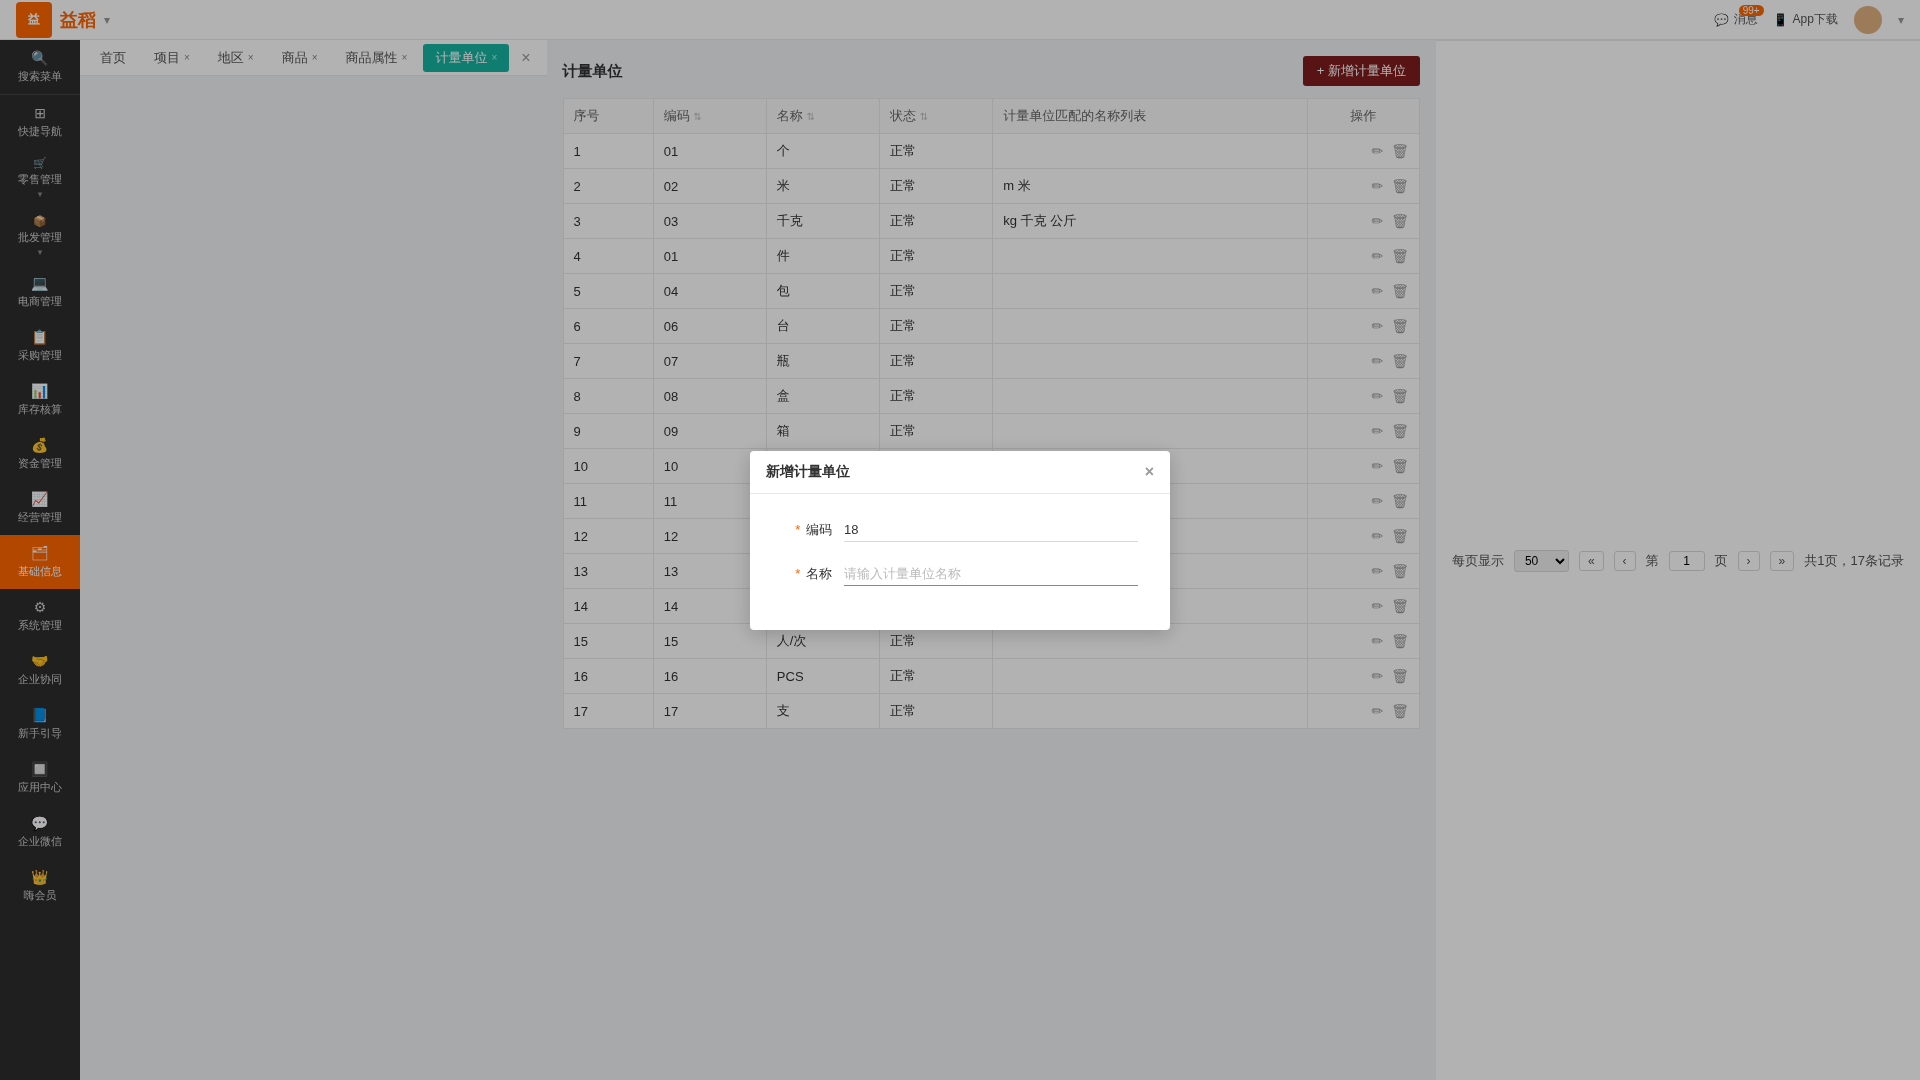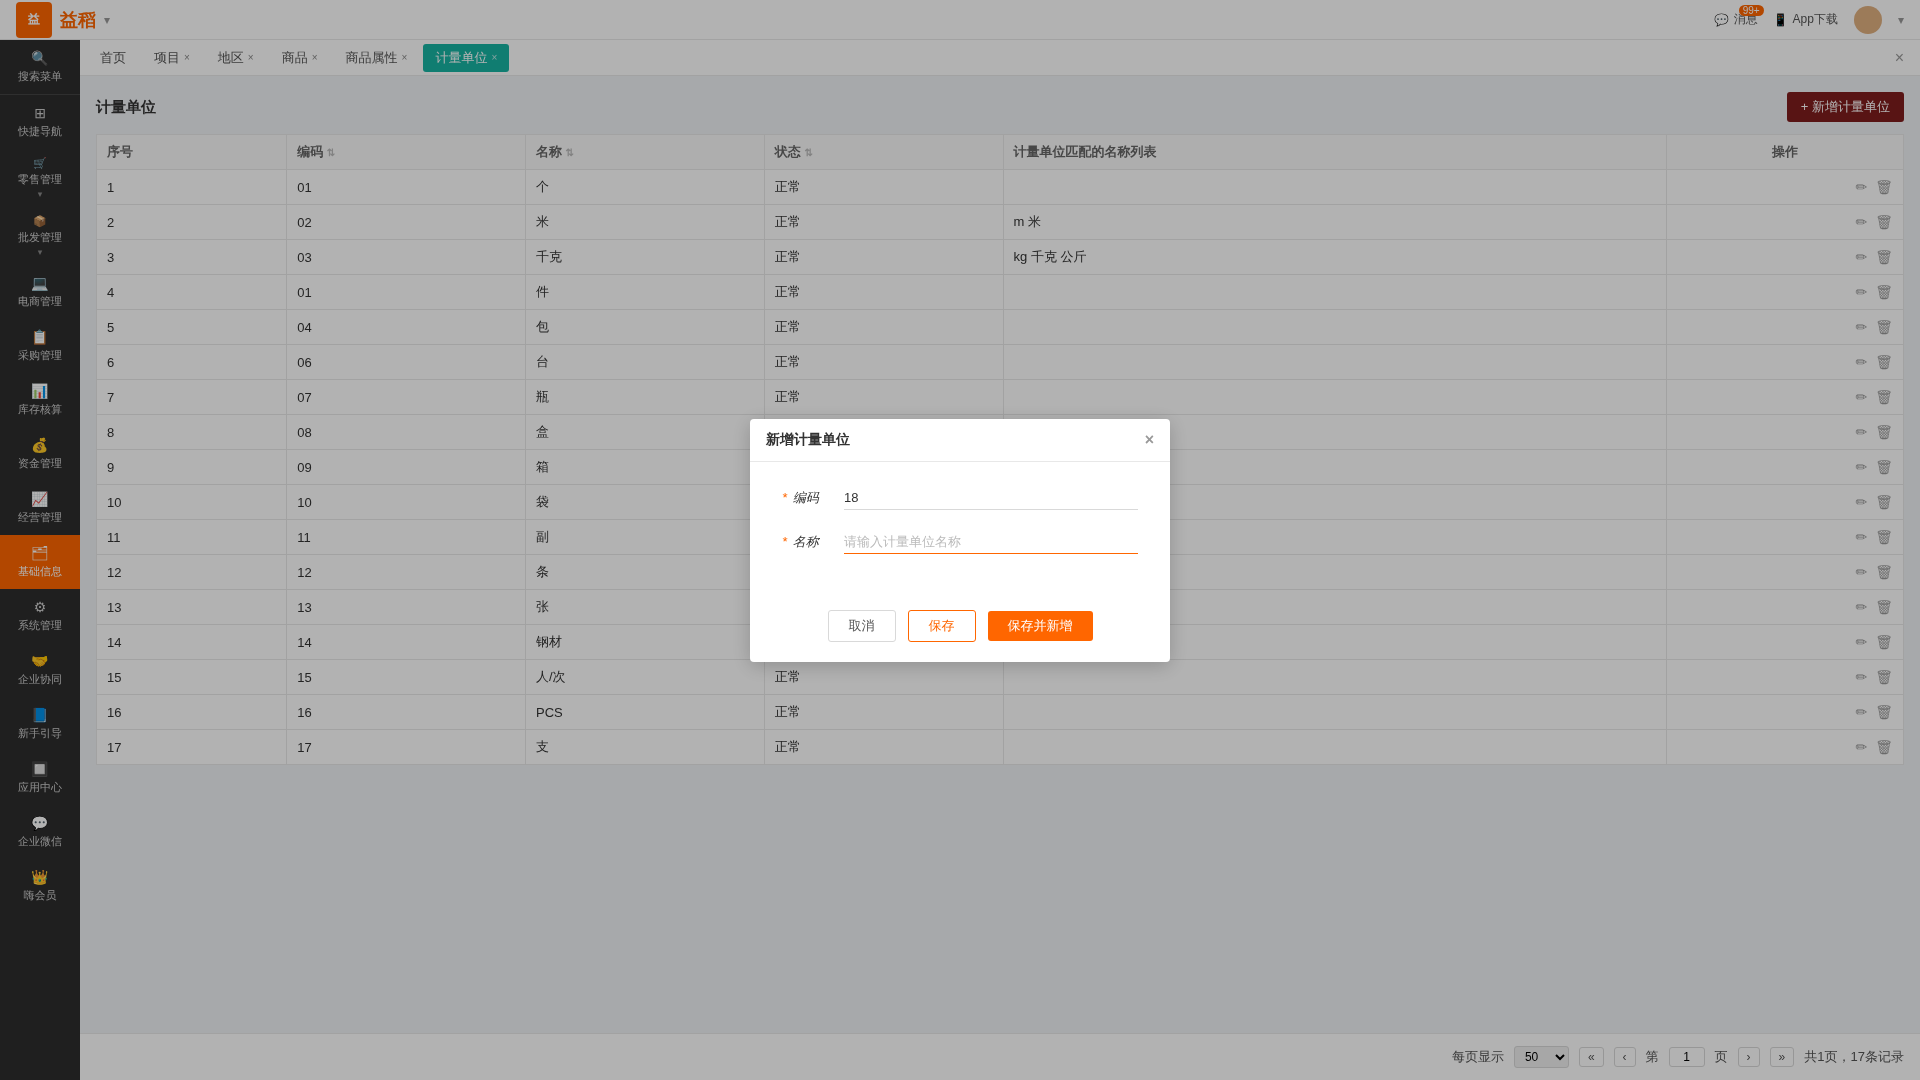--- a/index.html
+++ b/index.html
@@ -122,21 +122,21 @@
     .sidebar-section.has-arrow::after {
       content: '▾';
       font-size: 9px;
       color: #888;
     }
 
     
     .content-area {
       flex: 1;
       display: flex;
-      flex-direction: column;
+      flex-direction: row;
       overflow: hidden;
     }
 
     
     .tabs-bar {
       height: 36px;
       background: #fff;
       border-bottom: 1px solid #e8e8e8;
       display: flex;
       align-items: center;
@@ -205,21 +205,21 @@
       width: 100%;
       border-collapse: collapse;
       background: #fff;
       font-size: 13px;
     }
     .data-table th {
       background: #fafafa;
       border: 1px solid #e8e8e8;
       padding: 8px 10px;
       text-align: left;
-      font-weight: bold;
+      font-weight: normal;
       color: #666;
       white-space: nowrap;
     }
     .data-table td {
       border: 1px solid #e8e8e8;
       padding: 8px 10px;
       color: #333;
     }
     .sort-icon { color: #bbb; font-size: 10px; }
     .status-normal {
@@ -308,25 +308,24 @@
       padding: 24px 32px;
     }
     .form-row {
       display: flex;
       align-items: center;
       margin-bottom: 20px;
       gap: 12px;
     }
     .form-label {
       width: 50px;
-      text-align: left;
+      text-align: right;
       color: #333;
       font-size: 13px;
       flex-shrink: 0;
-      font-style: italic;
     }
     .form-required {
       color: #f60;
       margin-right: 2px;
     }
     .form-input {
       flex: 1;
       border: none;
       border-bottom: 1px solid #d9d9d9;
       padding: 4px 0;
@@ -776,19 +775,14 @@
         <input class="form-input" type="text" value="18" style="">
       </div>
       <div class="form-row">
         <span class="form-label">
           <span class="form-required">*</span>
           <span>名称</span>
         </span>
         <input class="form-input active-border" type="text" placeholder="请输入计量单位名称" style="">
       </div>
     </div>
-    <div class="modal-footer">
-      <button class="btn-cancel">取消</button>
-      <button class="btn-save">保存</button>
-      <button class="btn-save-new">保存并新增</button>
-    </div>
   </div>
 </div>
 
 </body></html>

